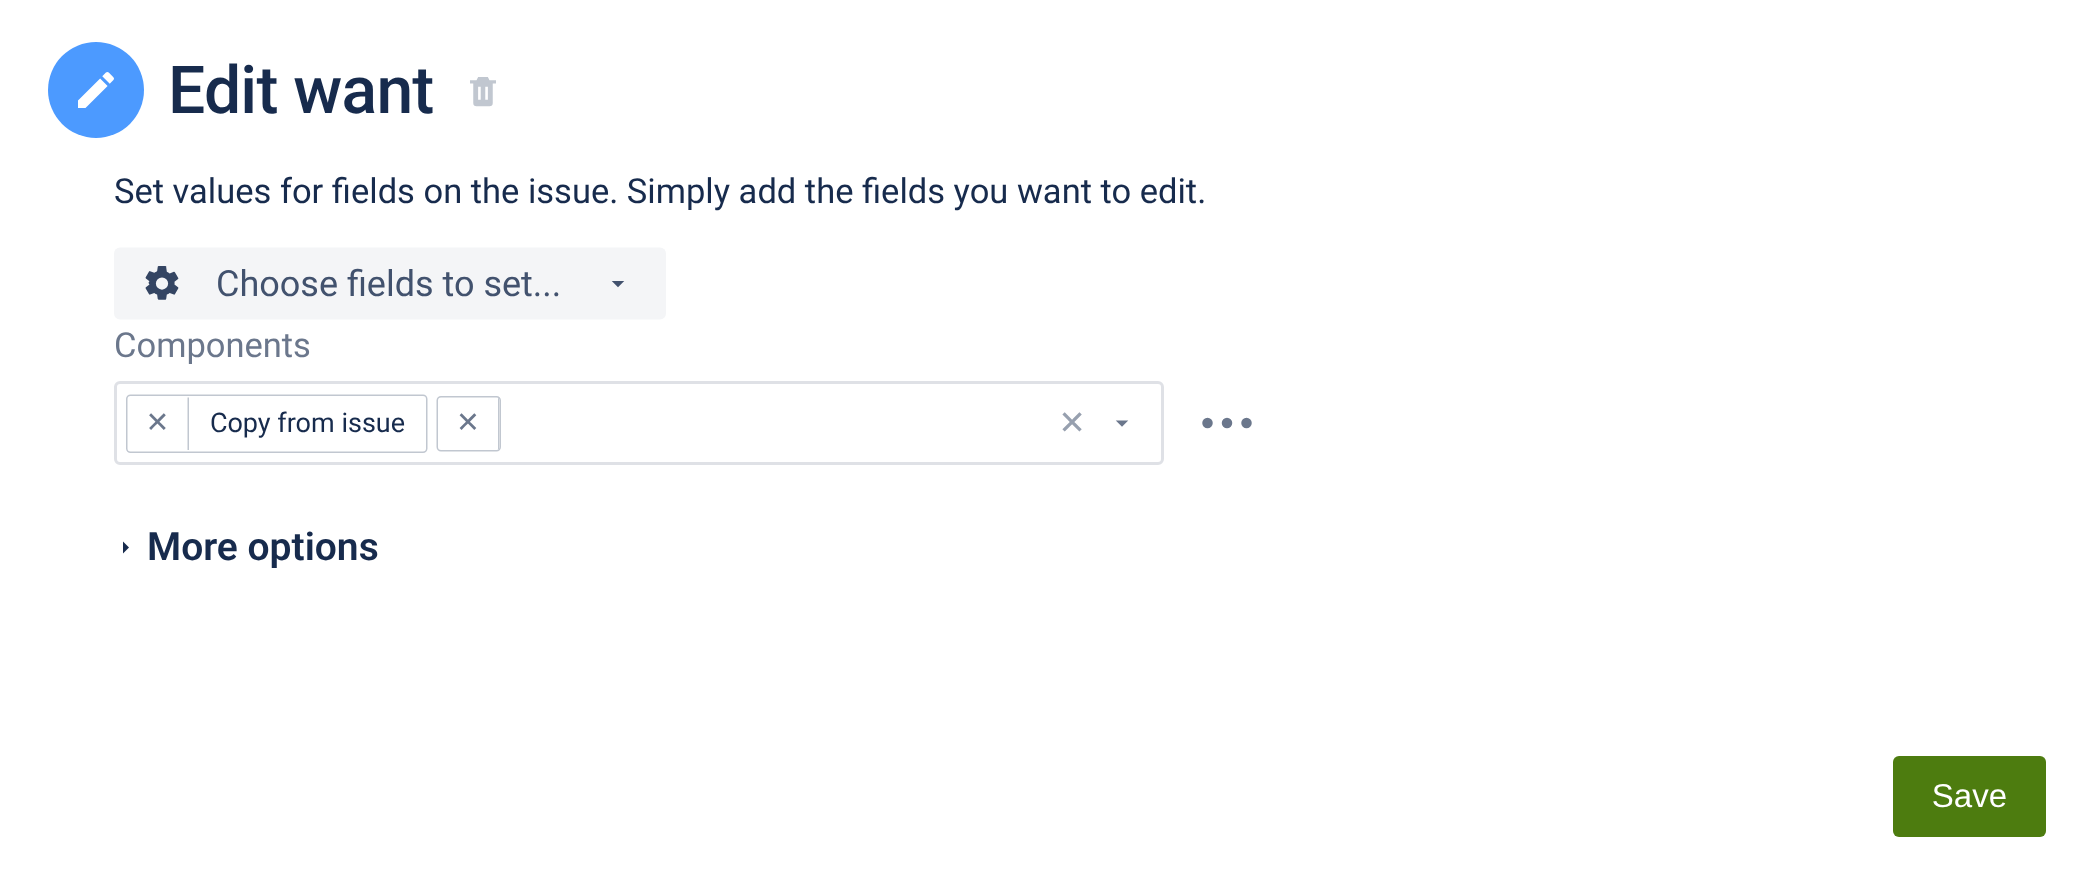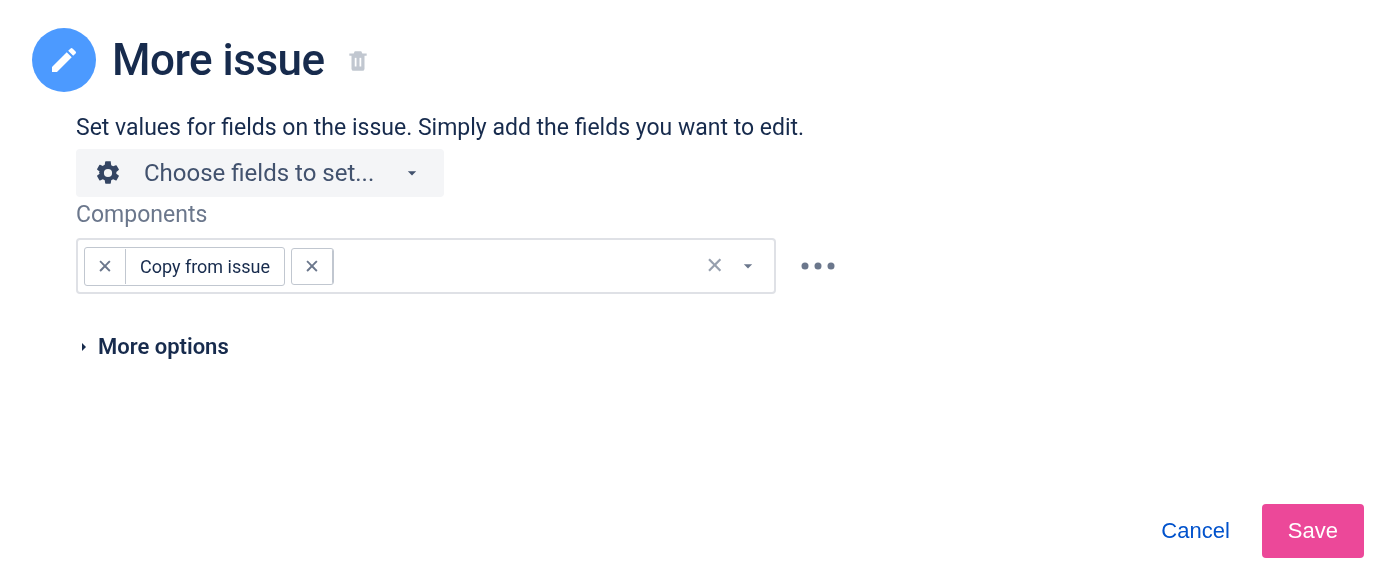--- a/index.html
+++ b/index.html
@@ -44,21 +44,21 @@
       color: #97A0AF;
       display: flex;
     }
     .content {
       padding-left: 44px;
       padding-top: 22px;
     }
     .description {
       font-size: 23px;
       color: #172B4D;
-      margin-bottom: 8px;
+      margin-bottom: 24px;
     }
     .choose-fields {
       display: inline-flex;
       align-items: center;
       background: #F4F5F7;
       border-radius: 4px;
       padding: 10px 22px 10px 18px;
       cursor: pointer;
       gap: 22px;
     }
@@ -144,21 +144,21 @@
       border: none;
       cursor: pointer;
       display: flex;
       padding: 6px;
     }
     .more-options {
       display: inline-flex;
       align-items: center;
       gap: 6px;
       margin-top: 40px;
-      font-size: 22px;
+      font-size: 26px;
       font-weight: 600;
       color: #172B4D;
       cursor: pointer;
     }
     .more-options .chev {
       display: flex;
     }
     .footer {
       position: absolute;
       bottom: 28px;
@@ -170,40 +170,40 @@
     .cancel-btn {
       background: transparent;
       border: none;
       color: #0052CC;
       font-size: 22px;
       font-weight: 500;
       cursor: pointer;
       padding: 14px 10px;
     }
     .save-btn {
-      background: #ec4899;
+      background: #4d7c0f;
       border: none;
       border-radius: 4px;
       color: #fff;
       font-size: 22px;
       font-weight: 500;
       padding: 14px 26px;
       cursor: pointer;
     }
   </style>
 </head>
 <body>
 
 <div class="header-row">
   <div class="pencil-badge">
     <svg width="32" height="32" viewBox="0 0 24 24" fill="none">
       <path d="M3 17.25V21h3.75L17.81 9.94l-3.75-3.75L3 17.25zM20.71 7.04a1 1 0 0 0 0-1.41l-2.34-2.34a1 1 0 0 0-1.41 0l-1.83 1.83 3.75 3.75 1.83-1.83z" fill="#FFFFFF"></path>
     </svg>
   </div>
-  <h1 class="page-title">More issue</h1>
+  <h1 class="page-title">Edit want</h1>
   <button class="trash-btn">
     <svg width="26" height="26" viewBox="0 0 24 24">
       <path d="M6 7h12v13a2 2 0 0 1-2 2H8a2 2 0 0 1-2-2V7zm3-3h6l1 2H8l1-2zM4 6h16v2H4V6z" fill="#C1C7D0"></path>
       <rect x="9" y="10" width="1.6" height="8" fill="#fff"></rect>
       <rect x="13.4" y="10" width="1.6" height="8" fill="#fff"></rect>
     </svg>
   </button>
 </div>
 
 <div class="content">
@@ -256,15 +256,14 @@
     <span class="chev">
       <svg width="16" height="16" viewBox="0 0 24 24">
           <path fill="#172B4D" d="M9 6l6 6-6 6z"></path>
         </svg>
     </span>
     <span>More options</span>
   </div>
 </div>
 
 <div class="footer">
-  <button class="cancel-btn">Cancel</button>
   <button class="save-btn">Save</button>
 </div>
 
 </body></html>

